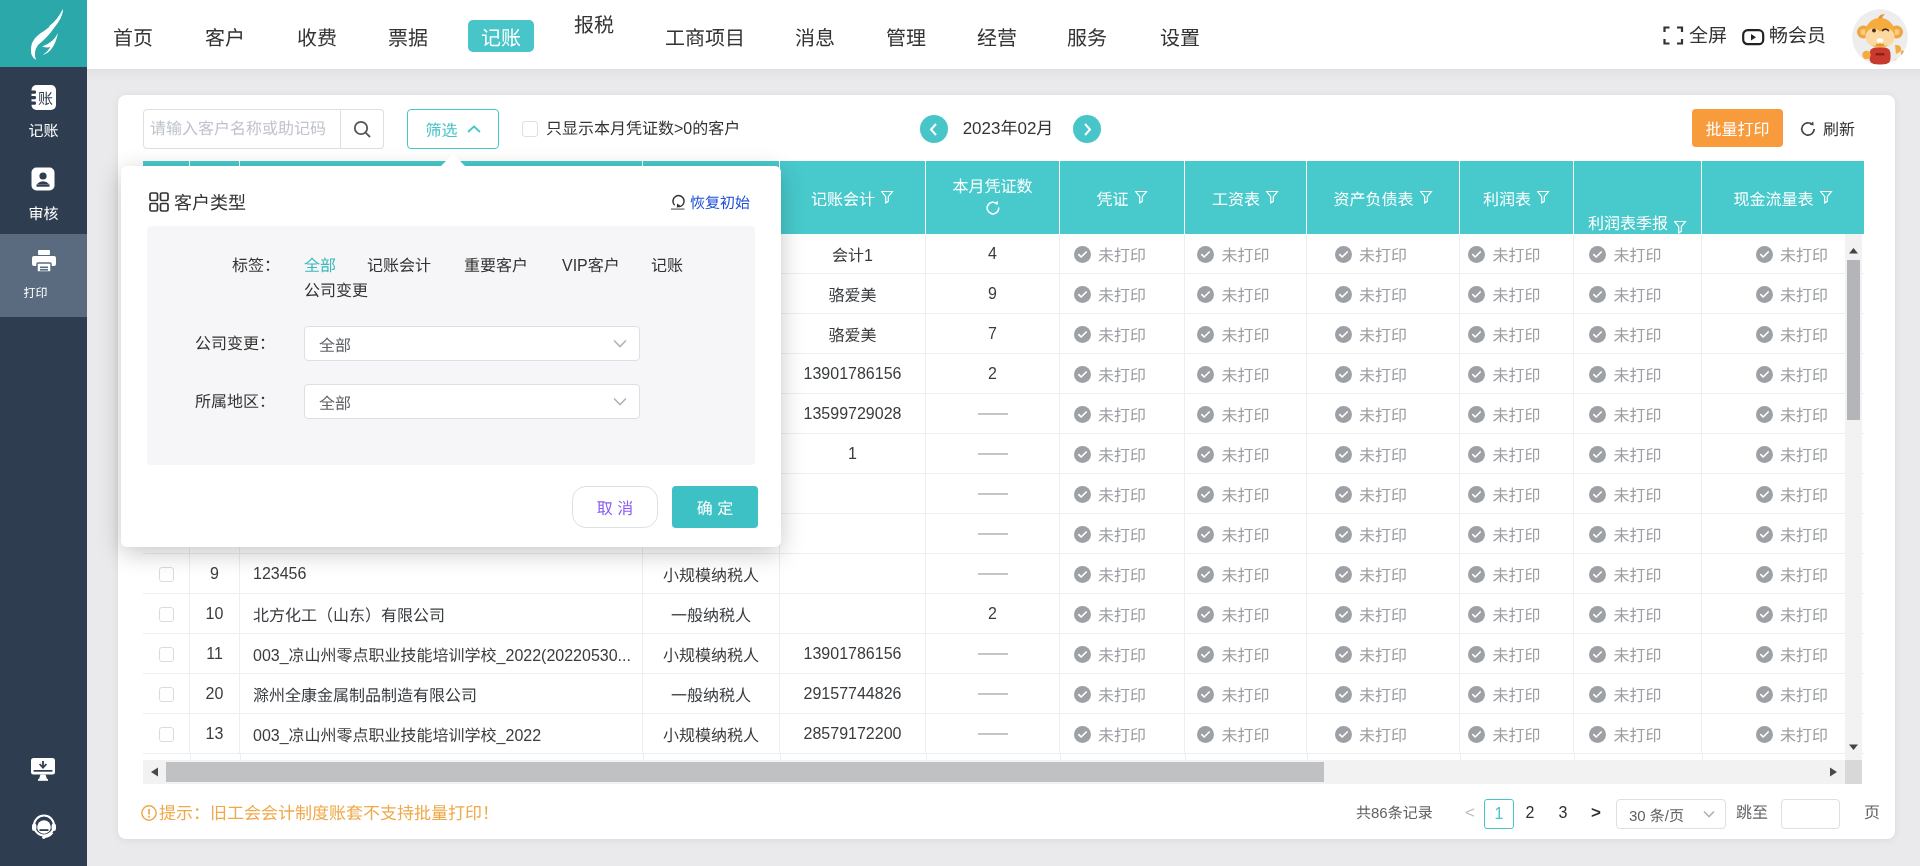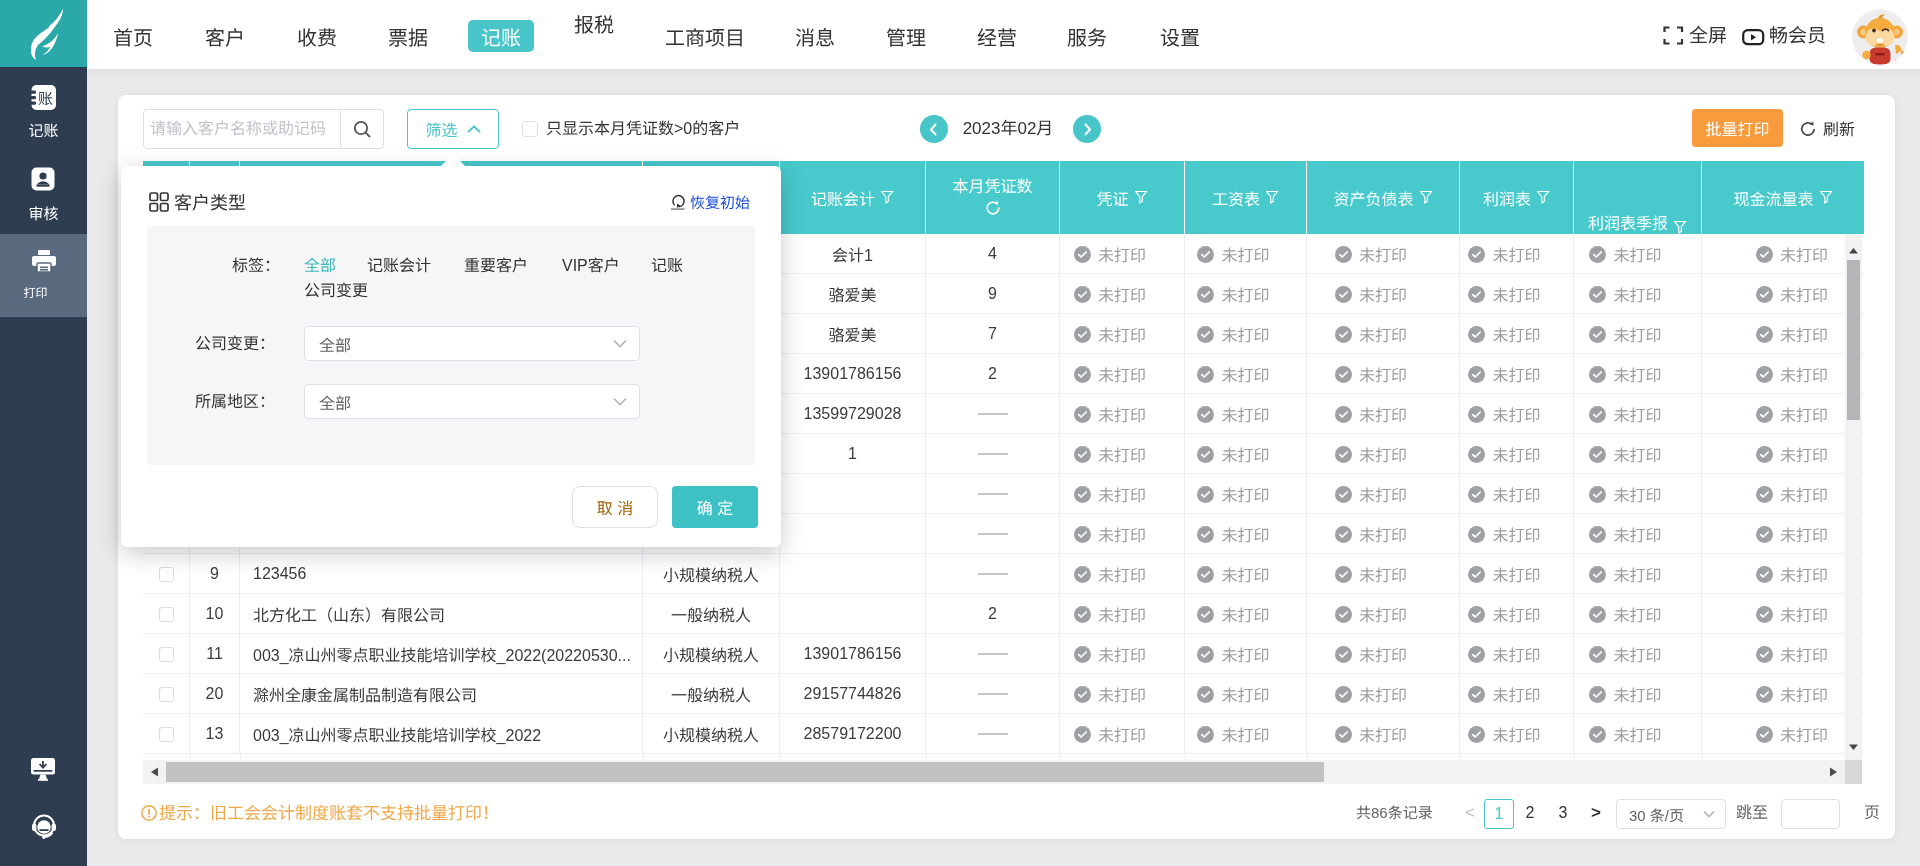--- a/index.html
+++ b/index.html
@@ -1073,13 +1073,13 @@
 <div class="abs" style="left:651px;top:256px;width:36px;height:19px;color:#333;font-size:16px;line-height:19px;z-index:52">记账</div>
 <div class="abs" style="left:304px;top:281px;width:70px;height:19px;color:#333;font-size:16px;line-height:19px;z-index:52">公司变更</div>
 <div class="abs" style="left:195px;top:334px;width:100px;height:19px;color:#333;font-size:16px;line-height:19px;z-index:52">公司变更：</div>
 <div class="abs" style="left:304px;top:326px;width:336px;height:35px;border:1px solid #dcdfe6;border-radius:4px;background:#fff;z-index:52;color:#606266;font-size:16px;display:flex;align-items:center;justify-content:space-between;padding:0 12px 0 14px">全部 <svg width="14" height="9" viewBox="0 0 14 9" style="">
       <path d="M1 1.5 L7 7.5 L13 1.5" fill="none" stroke="#b0b3ba" stroke-width="1.6"></path>
     </svg></div>
 <div class="abs" style="left:195px;top:392px;width:100px;height:19px;color:#333;font-size:16px;line-height:19px;z-index:52">所属地区：</div>
 <div class="abs" style="left:304px;top:384px;width:336px;height:35px;border:1px solid #dcdfe6;border-radius:4px;background:#fff;z-index:52;color:#606266;font-size:16px;display:flex;align-items:center;justify-content:space-between;padding:0 12px 0 14px">全部 <svg width="14" height="9" viewBox="0 0 14 9" style="">
       <path d="M1 1.5 L7 7.5 L13 1.5" fill="none" stroke="#b0b3ba" stroke-width="1.6"></path>
     </svg></div>
-<div class="abs" style="left:572px;top:486px;width:86px;height:42px;border:1px solid #dcdfe6;border-radius:8px;background:#fff;color:#a16207;font-size:16px;display:flex;align-items:center;justify-content:center;z-index:52">取 消</div>
+<div class="abs" style="left:572px;top:486px;width:86px;height:42px;border:1px solid #dcdfe6;border-radius:14px;background:#fff;color:#8b5cf6;font-size:16px;display:flex;align-items:center;justify-content:center;z-index:52">取 消</div>
 <div class="abs" style="left:672px;top:486px;width:86px;height:42px;border-radius:4px;background:#3ec1c5;color:#fff;font-size:16px;display:flex;align-items:center;justify-content:center;z-index:52">确 定</div>
 </body></html>

